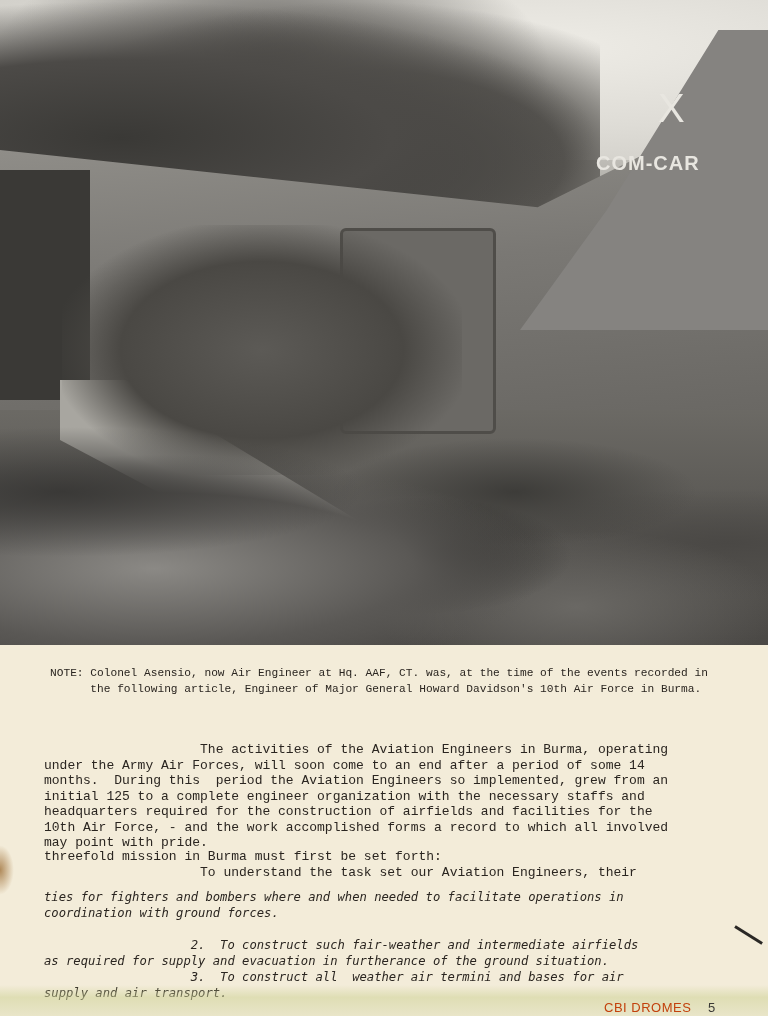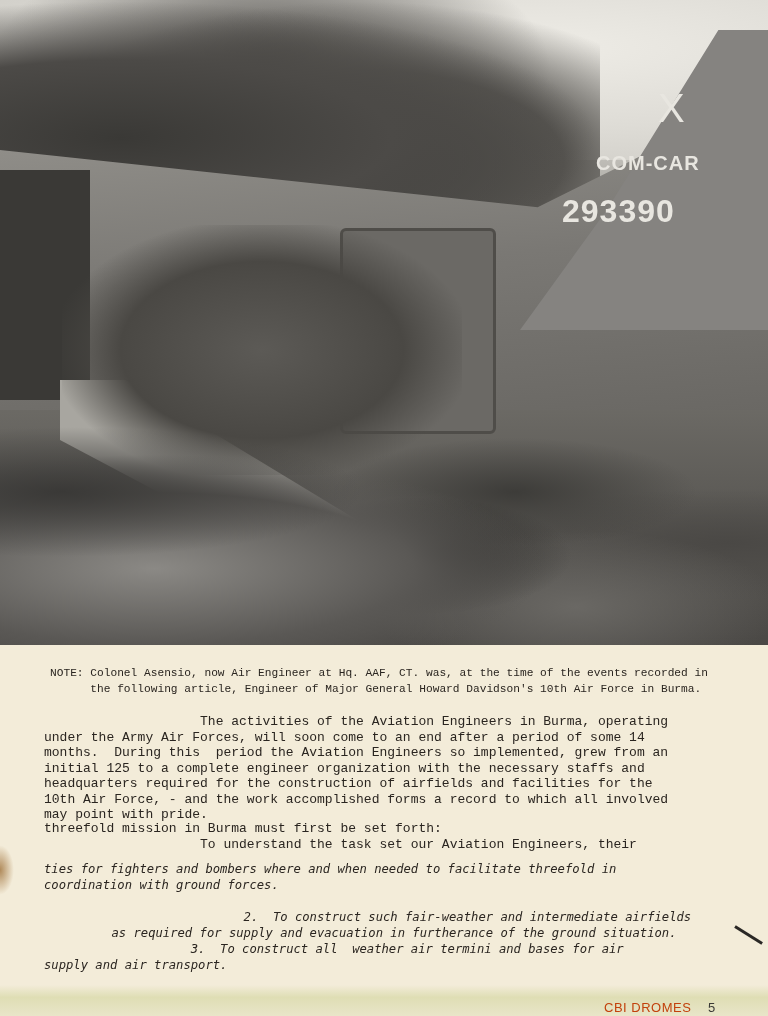--- a/index.html
+++ b/index.html
@@ -40,61 +40,60 @@
   .crowd { position:absolute; left:0; top:390px; width:768px; height:255px;
     background:
       radial-gradient(ellipse at 8% 40%, #3a3937 0%, transparent 30%),
       radial-gradient(ellipse at 20% 70%, #8b8985 0%, #5a5855 30%, transparent 45%),
       radial-gradient(ellipse at 55% 65%, #2a2927 0%, transparent 25%),
       radial-gradient(ellipse at 67% 40%, #3d3c39 0%, transparent 25%),
       radial-gradient(ellipse at 75% 85%, #6a6864 0%, transparent 25%),
       radial-gradient(ellipse at 95% 60%, #4a4845 0%, transparent 25%); }
   .text-area { position:absolute; left:0; top:645px; width:768px; height:371px; }
   .note { position:absolute; left:50px; top:665px; width:690px; font-size:11.2px; line-height:16px; white-space:pre; }
-  .para { position:absolute; left:44px; width:700px; font-size:13px; line-height:15.5px; white-space:pre; }
+  .para { position:absolute; left:44px; width:700px; font-size:13px; line-height:15.5px; white-space:pre;margin-top:28px; }
   .para.italic { font-style: italic; font-family: "DejaVu Sans Mono", monospace; font-size:12.2px; }
   .p1 { top:714px; }
   .p2 { top:821px; }
   .p3 { top:862px; }
-  .p4 { top:910px;text-align:center; }
+  .p4 { top:910px; }
   .p5 { top:942px; }
   .footer-wash { position:absolute; left:0; top:985px; width:768px; height:31px;
     background: linear-gradient(180deg, rgba(214,216,170,0) 0%, rgba(206,210,150,0.55) 40%, rgba(214,216,170,0.35) 100%); }
   .footer-label { position:absolute; left:604px; top:1000px; font-family:"Liberation Sans", sans-serif; font-size:13px; color:#c2410c; letter-spacing:0.5px; }
   .footer-page { position:absolute; left:708px; top:1000px; font-family:"Liberation Sans", sans-serif; font-size:13px; color:#3a3a36; }
   .pencil-mark { position:absolute; left:735px; top:925px; width:32px; height:3px; background:#2a2825; transform: rotate(32deg); transform-origin:left; }
   .stain { position:absolute; left:0; top:845px; width:14px; height:50px; background: radial-gradient(ellipse at 0% 50%, #b08a5a 0%, transparent 70%); }
 </style>
 </head>
 <body>
 
 <div class="photo">
   <div class="sky"></div>
   <div class="trees"></div>
   <div class="fuselage"></div>
   <div class="tail"></div>
   <span class="tail-mark tail-x">X</span>
   <span class="tail-mark tail-comcar">COM-CAR</span>
-  <span class="tail-mark tail-serial">293390</span>
   <div class="door"></div>
   <div class="door2"></div>
   <div class="ramp"></div>
   <div class="bulldozer"></div>
   <div class="crowd"></div>
 </div>
 
 <div class="text-area"></div>
 
 <div class="note"><div>NOTE: Colonel Asensio, now Air Engineer at Hq. AAF, CT. was, at the time of the events recorded in</div><div>      the following article, Engineer of Major General Howard Davidson's 10th Air Force in Burma.</div></div>
 
 <div class="para p1"><div>                    The activities of the Aviation Engineers in Burma, operating</div><div>under the Army Air Forces, will soon come to an end after a period of some 14</div><div>months.  During this  period the Aviation Engineers so implemented, grew from an</div><div>initial 125 to a complete engineer organization with the necessary staffs and</div><div>headquarters required for the construction of airfields and facilities for the</div><div>10th Air Force, - and the work accomplished forms a record to which all involved</div><div>may point with pride.</div></div>
 
 <div class="para p2"><div>threefold mission in Burma must first be set forth:</div><div>                    To understand the task set our Aviation Engineers, their</div></div>
 
-<div class="para italic p3"><div>ties for fighters and bombers where and when needed to facilitate threefold in</div><div>coordination with ground forces.</div></div>
+<div class="para italic p3"><div>ties for fighters and bombers where and when needed to facilitate operations in</div><div>coordination with ground forces.</div></div>
 
 <div class="para italic p4"><div>                    2.  To construct such fair-weather and intermediate airfields</div><div>as required for supply and evacuation in furtherance of the ground situation.</div></div>
 
 <div class="para italic p5"><div>                    3.  To construct all  weather air termini and bases for air</div><div>supply and air transport.</div></div>
 
 <div class="stain"></div>
 <div class="pencil-mark"></div>
 
 <div class="footer-wash"></div>
 <span class="footer-label">CBI DROMES</span>

